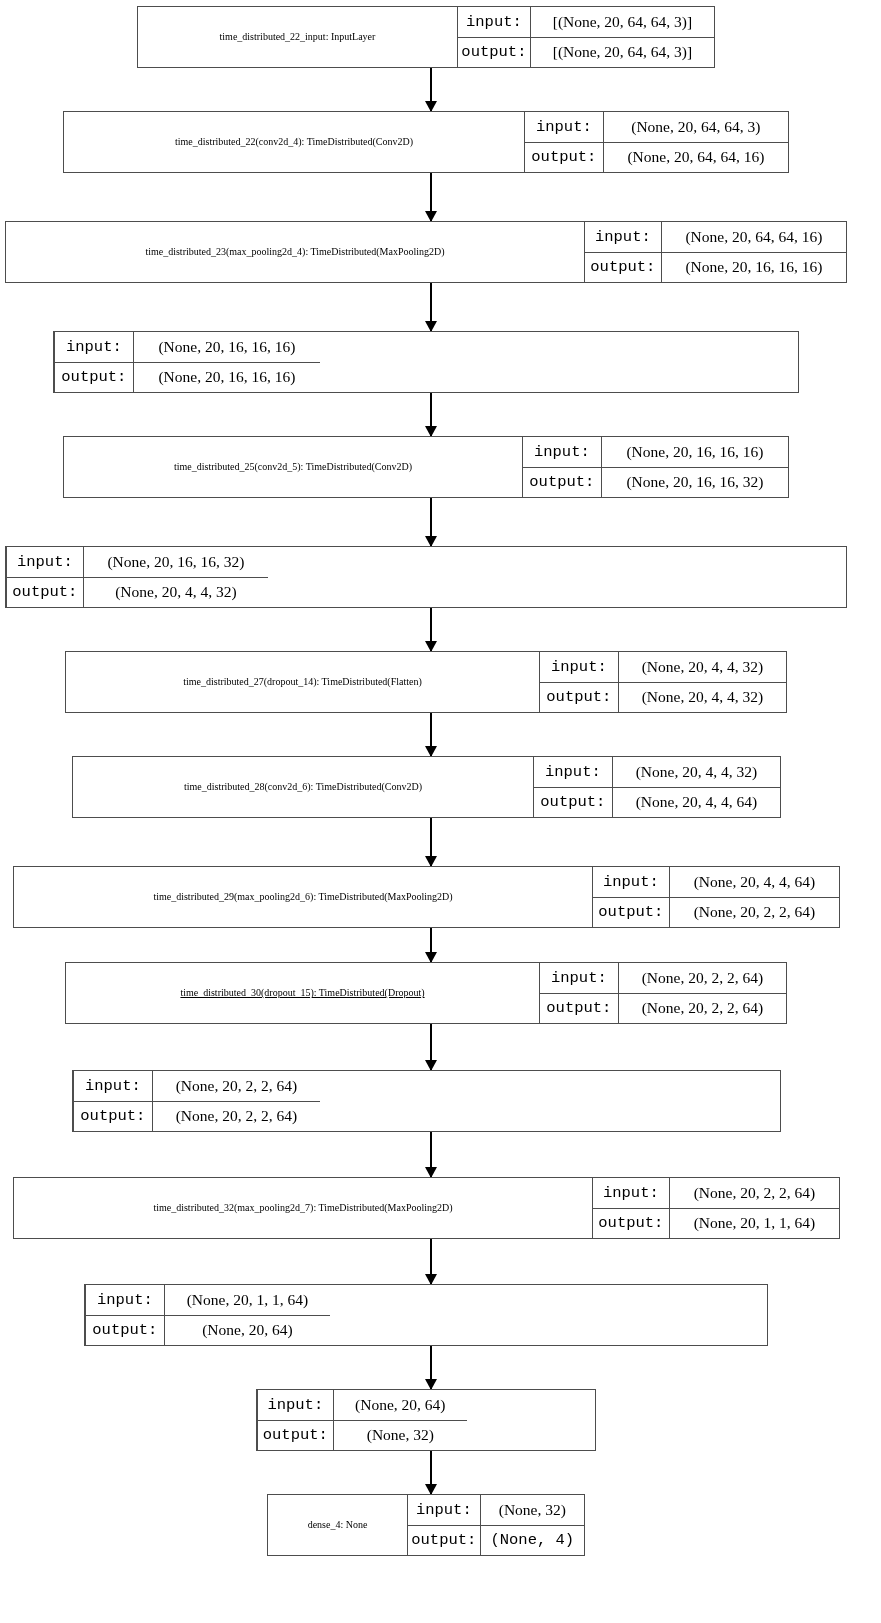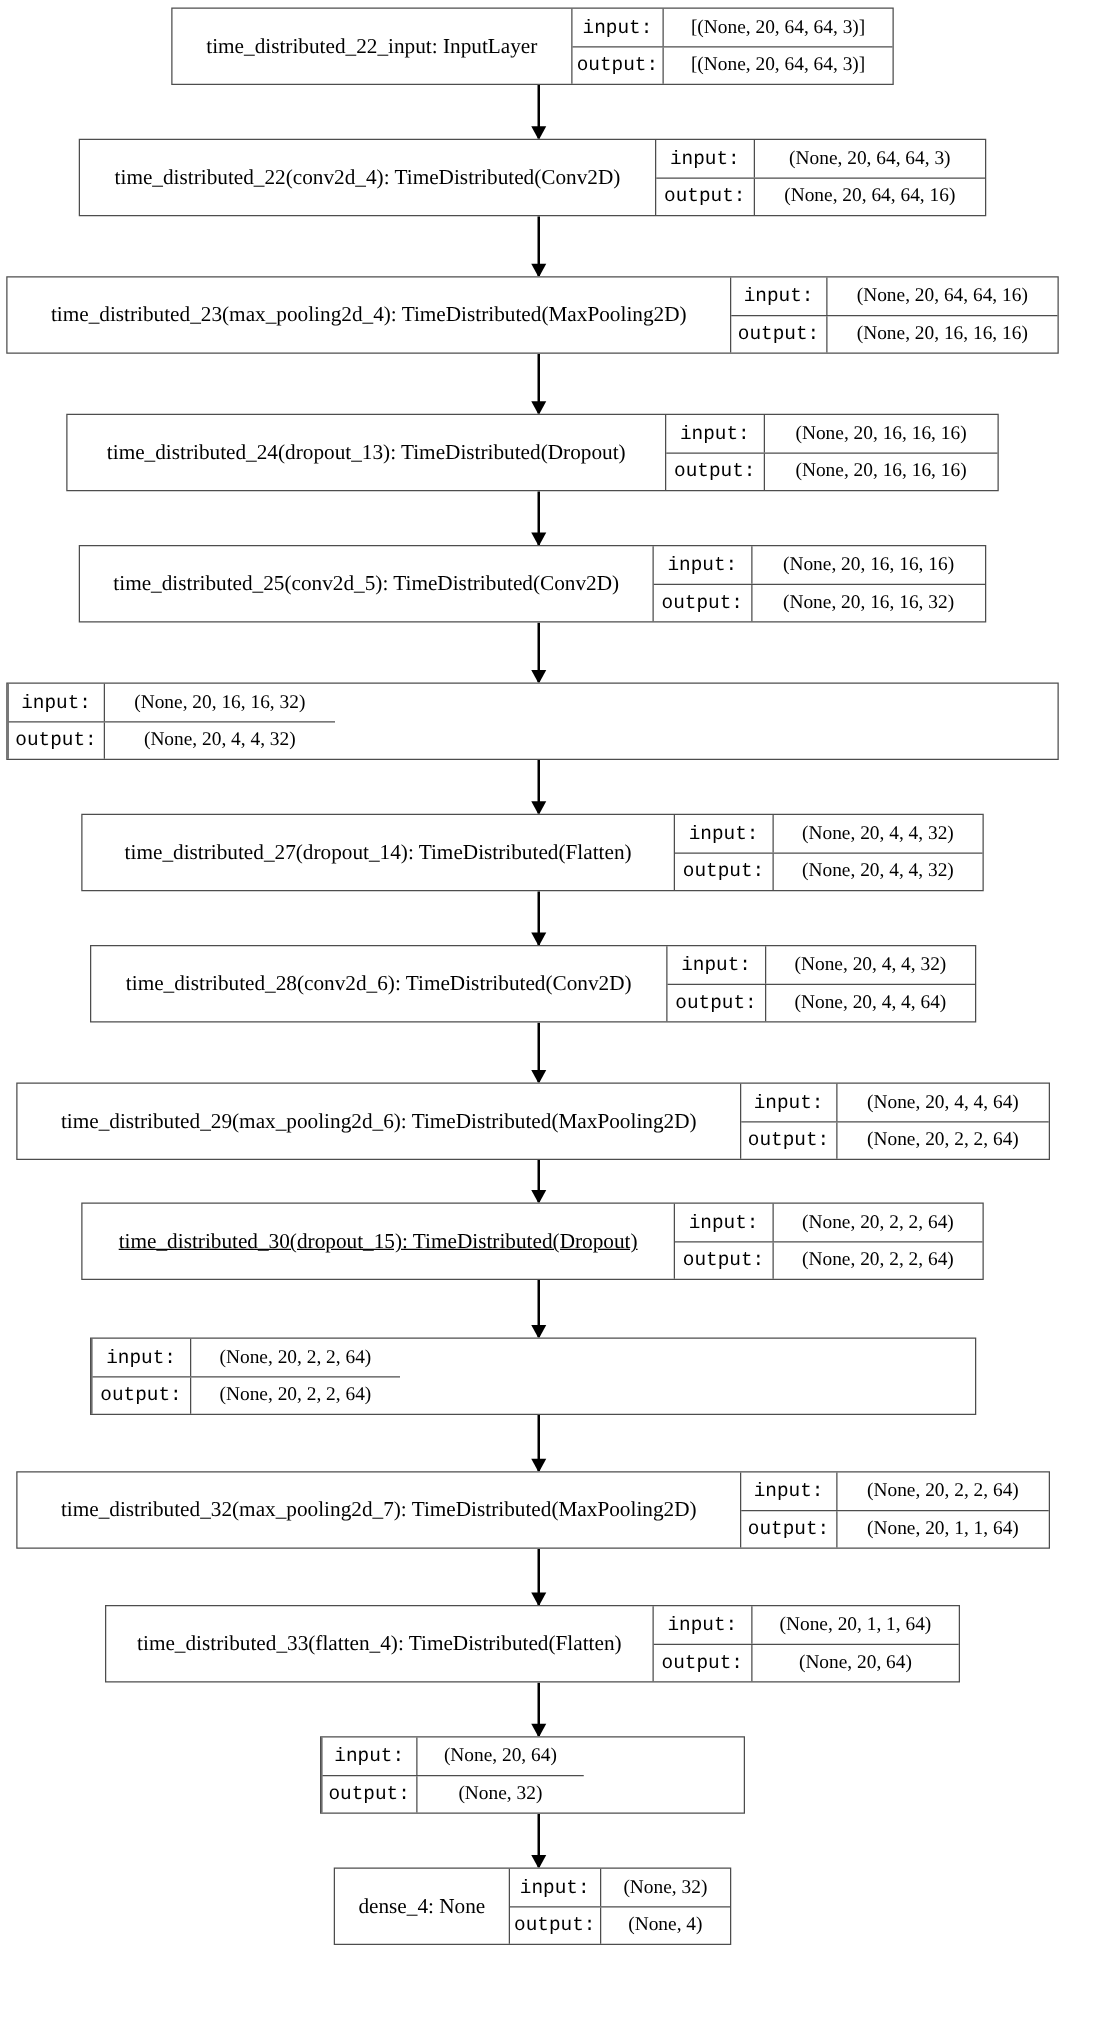--- a/index.html
+++ b/index.html
@@ -47,21 +47,21 @@
     align-items: stretch;
     border: 1.6px solid #4d4d4d;
     background: #ffffff;
     box-sizing: border-box;
   }
   .node-name {
     display: flex;
     align-items: center;
     justify-content: center;
     padding: 0 9px;
-    font-size: 17px;
+    font-size: 10px;
     line-height: 1.15;
     white-space: nowrap;
     box-sizing: border-box;
   }
   .node-io {
     display: flex;
     flex-direction: column;
     border-left: 1.6px solid #4d4d4d;
     box-sizing: border-box;
   }
@@ -172,21 +172,20 @@
           <div class="io-label" style="width: 77px;">input:</div>
           <div class="io-value" style="width: 185px; flex: 1 1 auto;">(None, 20, 64, 64, 16)</div>
         </div>
         <div class="io-row ">
           <div class="io-label" style="width: 77px;">output:</div>
           <div class="io-value" style="width: 185px; flex: 1 1 auto;">(None, 20, 16, 16, 16)</div>
         </div>
       </div>
     </div>
     <div class="node" style="left: 53px; top: 331px; width: 746px; height: 62px;">
-      <div class="node-name" style="width: 480px;">time_distributed_24(dropout_13): TimeDistributed(Dropout)</div>
       <div class="node-io" style="width: 266px;">
         <div class="io-row top">
           <div class="io-label" style="width: 79px;">input:</div>
           <div class="io-value" style="width: 187px; flex: 1 1 auto;">(None, 20, 16, 16, 16)</div>
         </div>
         <div class="io-row ">
           <div class="io-label" style="width: 79px;">output:</div>
           <div class="io-value" style="width: 187px; flex: 1 1 auto;">(None, 20, 16, 16, 16)</div>
         </div>
       </div>
@@ -287,21 +286,20 @@
           <div class="io-label" style="width: 77px;">input:</div>
           <div class="io-value" style="width: 170px; flex: 1 1 auto;">(None, 20, 2, 2, 64)</div>
         </div>
         <div class="io-row ">
           <div class="io-label" style="width: 77px;">output:</div>
           <div class="io-value" style="width: 170px; flex: 1 1 auto;">(None, 20, 1, 1, 64)</div>
         </div>
       </div>
     </div>
     <div class="node" style="left: 84px; top: 1284px; width: 684px; height: 62px;">
-      <div class="node-name" style="width: 439px;">time_distributed_33(flatten_4): TimeDistributed(Flatten)</div>
       <div class="node-io" style="width: 245px;">
         <div class="io-row top">
           <div class="io-label" style="width: 79px;">input:</div>
           <div class="io-value" style="width: 166px; flex: 1 1 auto;">(None, 20, 1, 1, 64)</div>
         </div>
         <div class="io-row ">
           <div class="io-label" style="width: 79px;">output:</div>
           <div class="io-value" style="width: 166px; flex: 1 1 auto;">(None, 20, 64)</div>
         </div>
       </div>
@@ -320,17 +318,17 @@
     </div>
     <div class="node" style="left: 267px; top: 1494px; width: 318px; height: 62px;">
       <div class="node-name" style="width: 141px;">dense_4: None</div>
       <div class="node-io" style="width: 177px;">
         <div class="io-row top">
           <div class="io-label" style="width: 73px;">input:</div>
           <div class="io-value" style="width: 104px; flex: 1 1 auto;">(None, 32)</div>
         </div>
         <div class="io-row ">
           <div class="io-label" style="width: 73px;">output:</div>
-          <div class="io-value" style="width: 104px; flex: 1 1 auto;">(None, 4)</div>
+          <div class="io-value" style="width: 104px; flex: 1 1 auto; font-family: Liberation Mono, monospace;">(None, 4)</div>
         </div>
       </div>
     </div>
   </div>
 
 </body></html>

